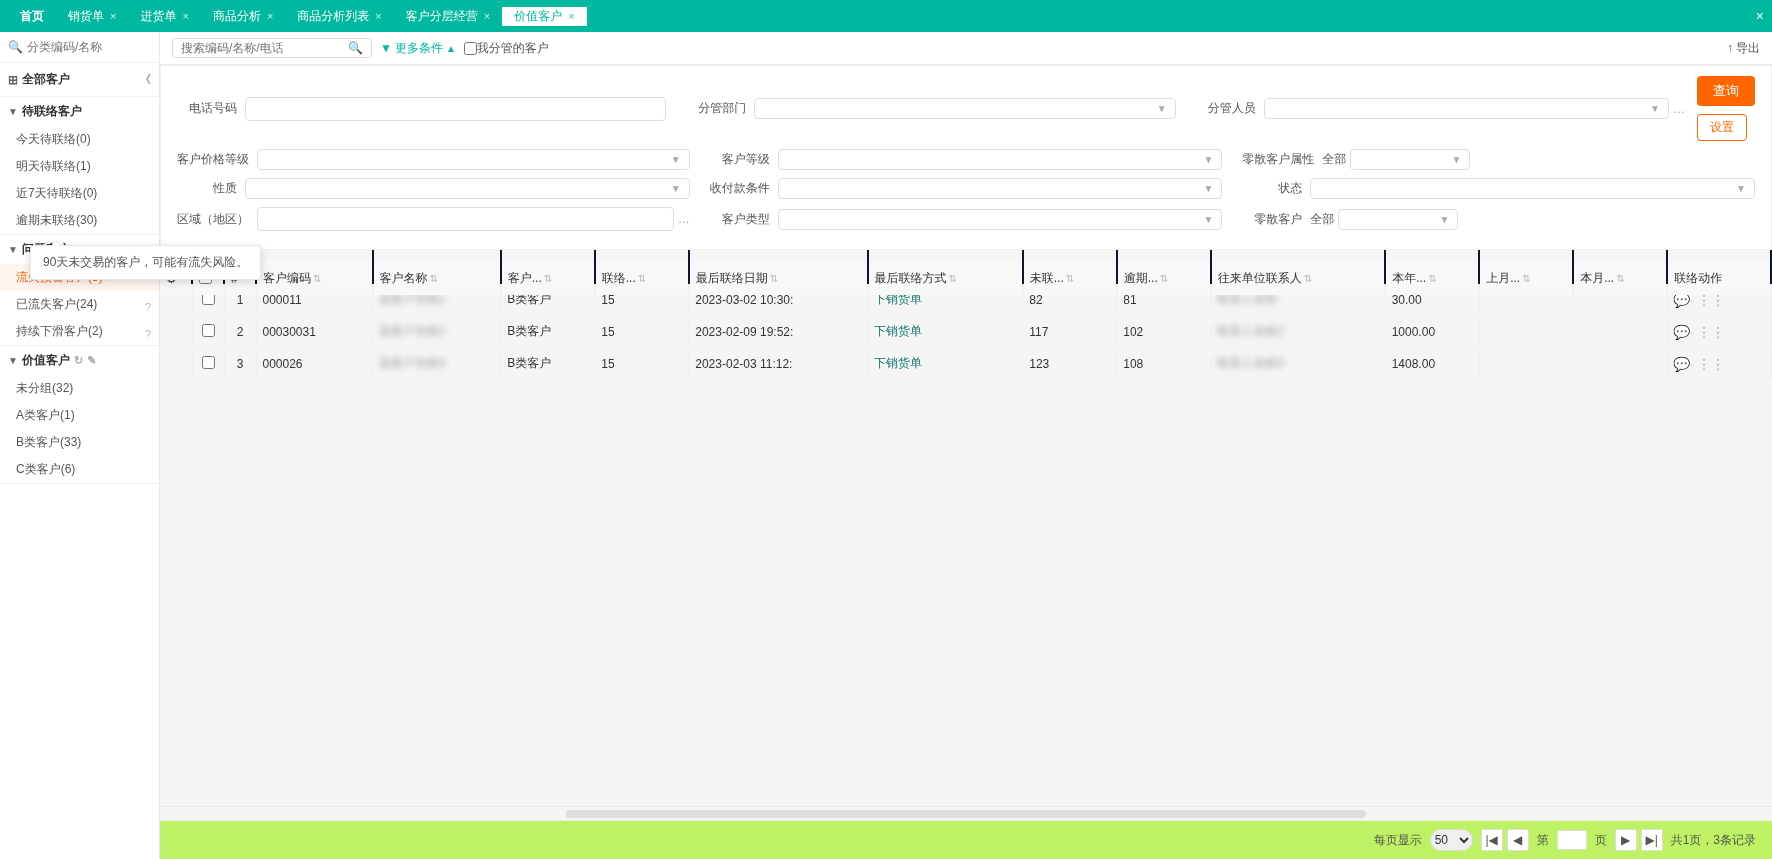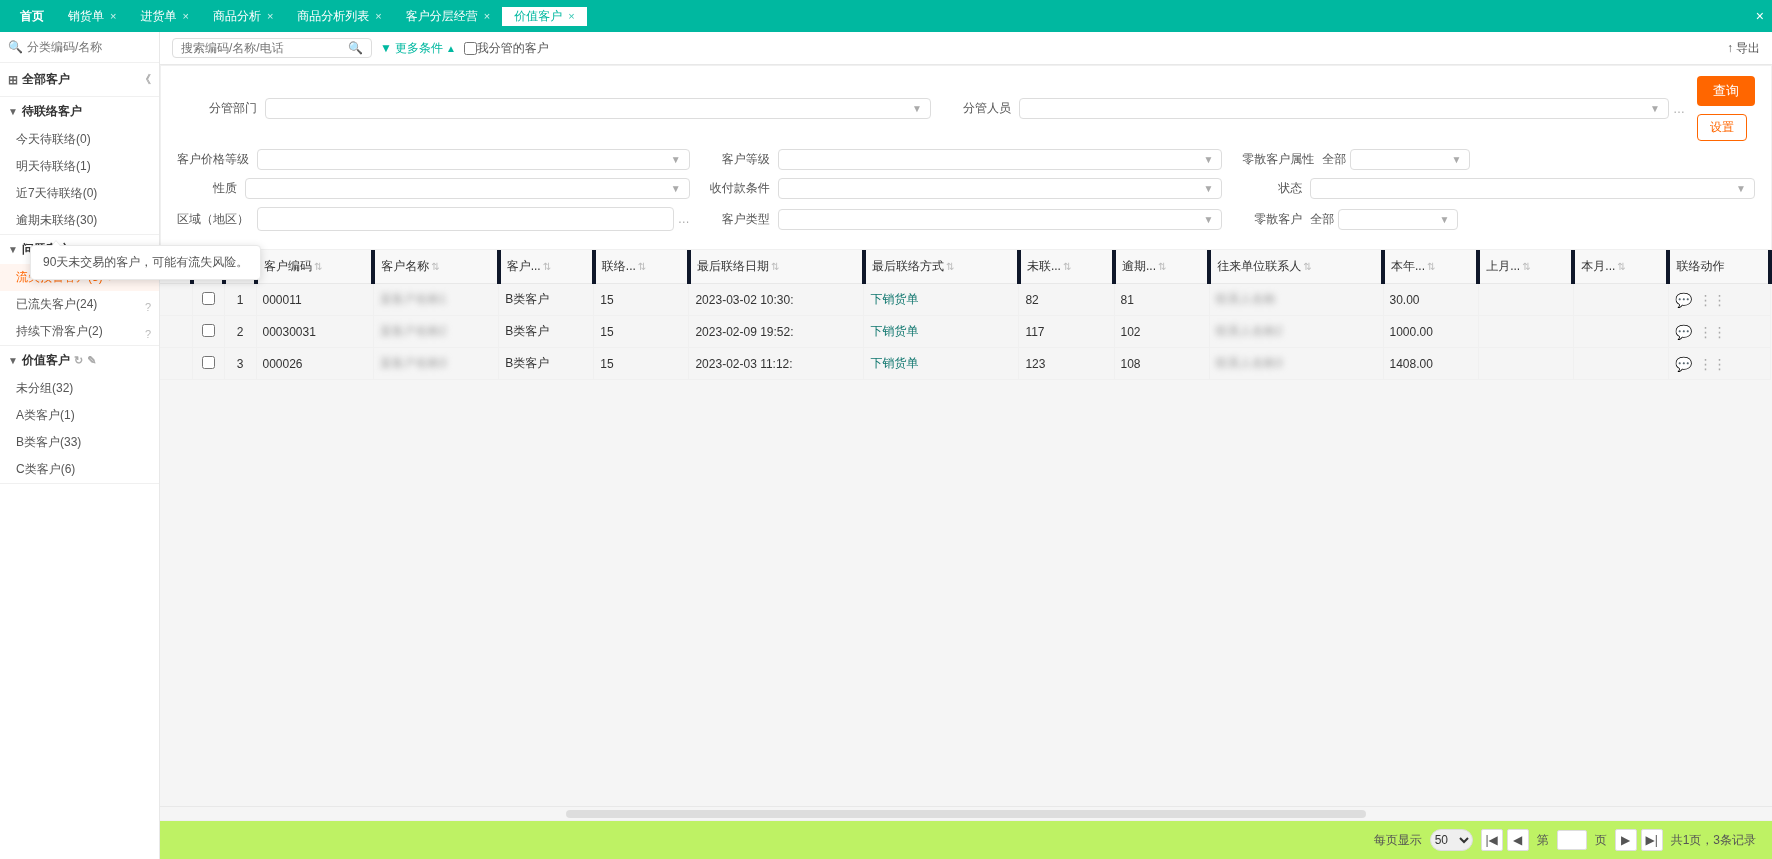--- a/index.html
+++ b/index.html
@@ -286,28 +286,28 @@
     }
 
     .data-table {
       width: 100%;
       border-collapse: collapse;
       font-size: 12px;
     }
     .data-table th {
       background: #f8f8f8;
       border-bottom: 1px solid #e8e8e8;
-      border-right: 4px solid #0f172a;
+      border-right: 2px solid #0f172a;
       padding: 8px 6px;
       color: #333;
       font-weight: normal;
       white-space: nowrap;
       text-align: left;
       position: sticky;
-      top: 0;
+      top: 12px;
       z-index: 2;
     }
     .data-table th.sortable { cursor: pointer; }
     .data-table th .sort-icon { color: #bbb; margin-left: 2px; font-size: 10px; }
     .data-table td {
       border-bottom: 1px solid #f0f0f0;
       border-right: 1px solid #f0f0f0;
       padding: 7px 6px;
       color: #333;
       white-space: nowrap;
@@ -535,20 +535,24 @@
       <div class="filter-spacer"></div>
       <div class="export-btn">
         <span>↑</span>
         <span>导出</span>
       </div>
     </div>
 
     <div class="adv-filter">
 
       <div class="adv-filter-row">
+        <div class="adv-field">
+          <span class="adv-field-label">电话号码</span>
+          <input class="adv-field-input" type="text" value="" style="">
+        </div>
         <div class="adv-divider"></div>
         <div class="adv-field">
           <span class="adv-field-label">分管部门</span>
           <div class="adv-field-select">
             <span></span>
             <span class="down-arrow">▼</span>
           </div>
         </div>
         <div class="adv-divider"></div>
         <div class="adv-field">

